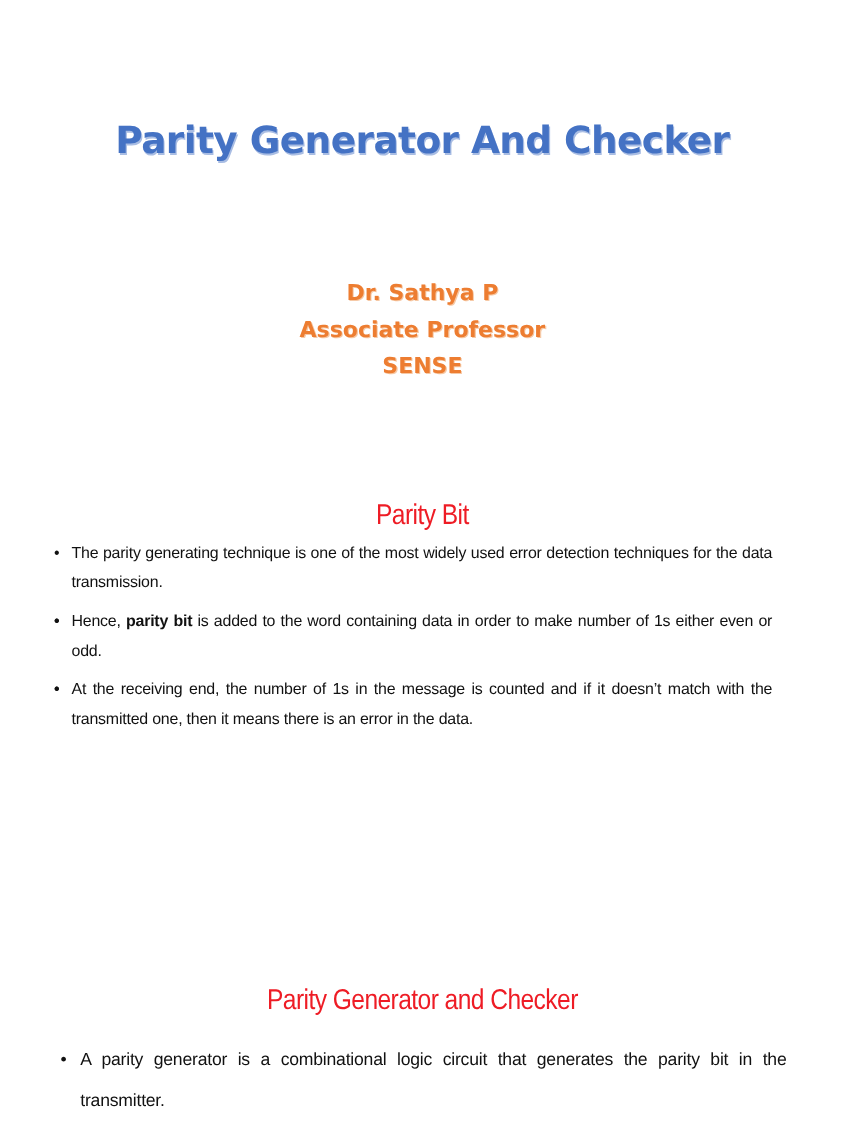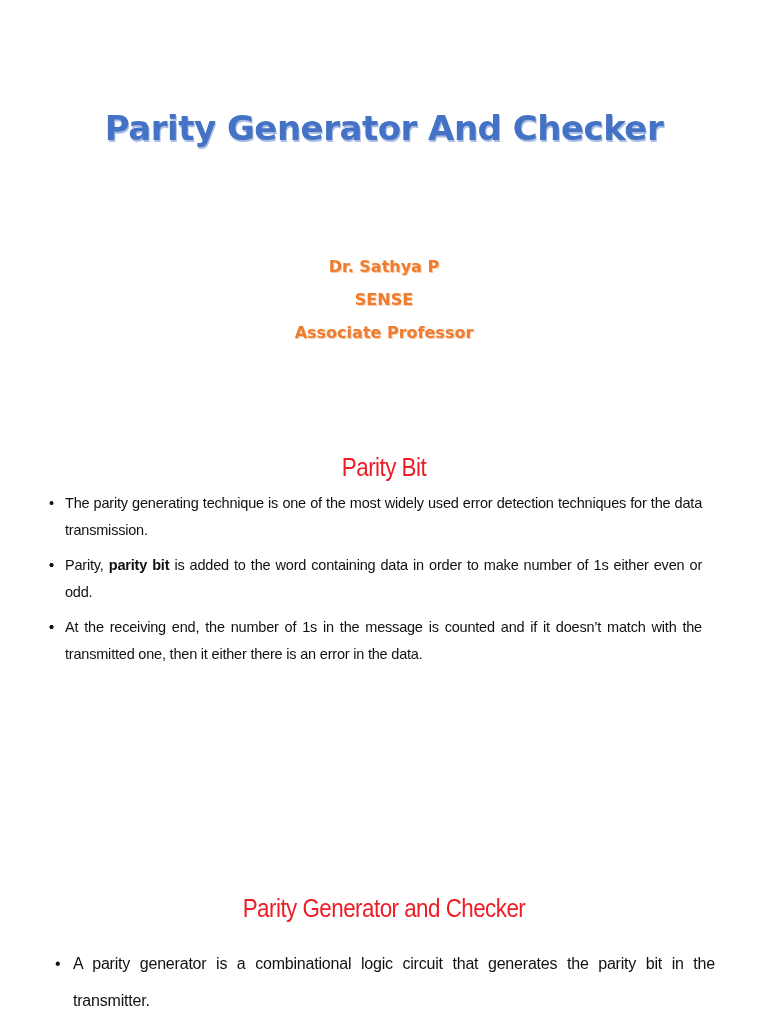--- a/index.html
+++ b/index.html
@@ -16,21 +16,21 @@
     font-family:"DejaVu Sans", sans-serif;
     font-size:34px; font-weight:bold;
     letter-spacing:-0.5px;
     color:#4472c4;
     text-shadow: 1px 2px 0 #a9bde3;
   }
   .author {
     position:absolute; left:0; width:768px; top:250px;
     text-align:center;
     font-family:"DejaVu Sans", sans-serif;
-    font-size:16px; font-weight:bold; line-height:33px;
+    font-size:20px; font-weight:bold; line-height:33px;
     color:#ed7d31;
     text-shadow: 1px 1px 0 #f6c9a6;
   }
   .heading {
     position:absolute; left:0; width:768px; text-align:center;
     font-family:"Liberation Sans", sans-serif;
     color:#ee1c25; font-size:26px; letter-spacing:-0.6px;
     transform:scaleX(0.86);
   }
   .h1 { top:452px; }
@@ -53,44 +53,44 @@
   }
   b { font-weight:bold; }
 </style>
 </head>
 <body>
 
 <div class="title">Parity Generator And Checker</div>
 
 <div class="author">
   <div>Dr. Sathya P</div>
+  <div>Associate Professor</div>
   <div>SENSE</div>
-  <div>Associate Professor</div>
 </div>
 
 <div class="heading h1">Parity Bit</div>
 
 <ul class="bullets b1">
   <li>
     <span class="dot">•</span>
     <span>The parity generating technique is one of the most widely used error detection techniques for the data transmission.</span>
   </li>
   <li>
     <span class="dot">•</span>
   </li>
   <li>
     <span class="dot">•</span>
-    <span>Parity, </span><b>parity bit</b><span> is added to the word containing data in order to make number of 1s either even or odd.</span>
+    <span>Hence, </span><b>parity bit</b><span> is added to the word containing data in order to make number of 1s either even or odd.</span>
   </li>
   <li>
     <span class="dot">•</span>
   </li>
   <li>
     <span class="dot">•</span>
-    <span>At the receiving end, the number of 1s in the message is counted and if it doesn’t match with the transmitted one, then it either there is an error in the data.</span>
+    <span>At the receiving end, the number of 1s in the message is counted and if it doesn’t match with the transmitted one, then it means there is an error in the data.</span>
   </li>
 </ul>
 
 <div class="heading h2">Parity Generator and Checker</div>
 
 <ul class="bullets b2">
   <li>
     <span class="dot">•</span>
     <span>A parity generator is a combinational logic circuit that generates the parity bit in the transmitter.</span>
   </li>

